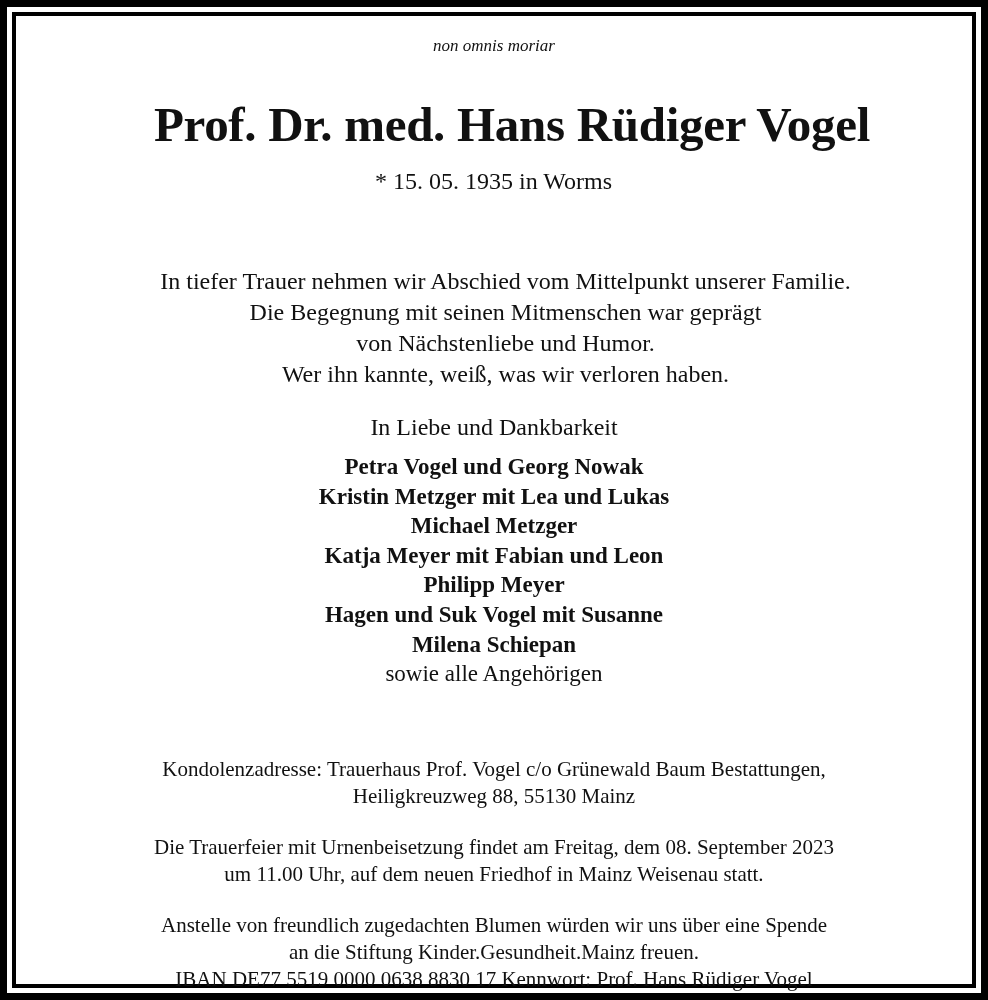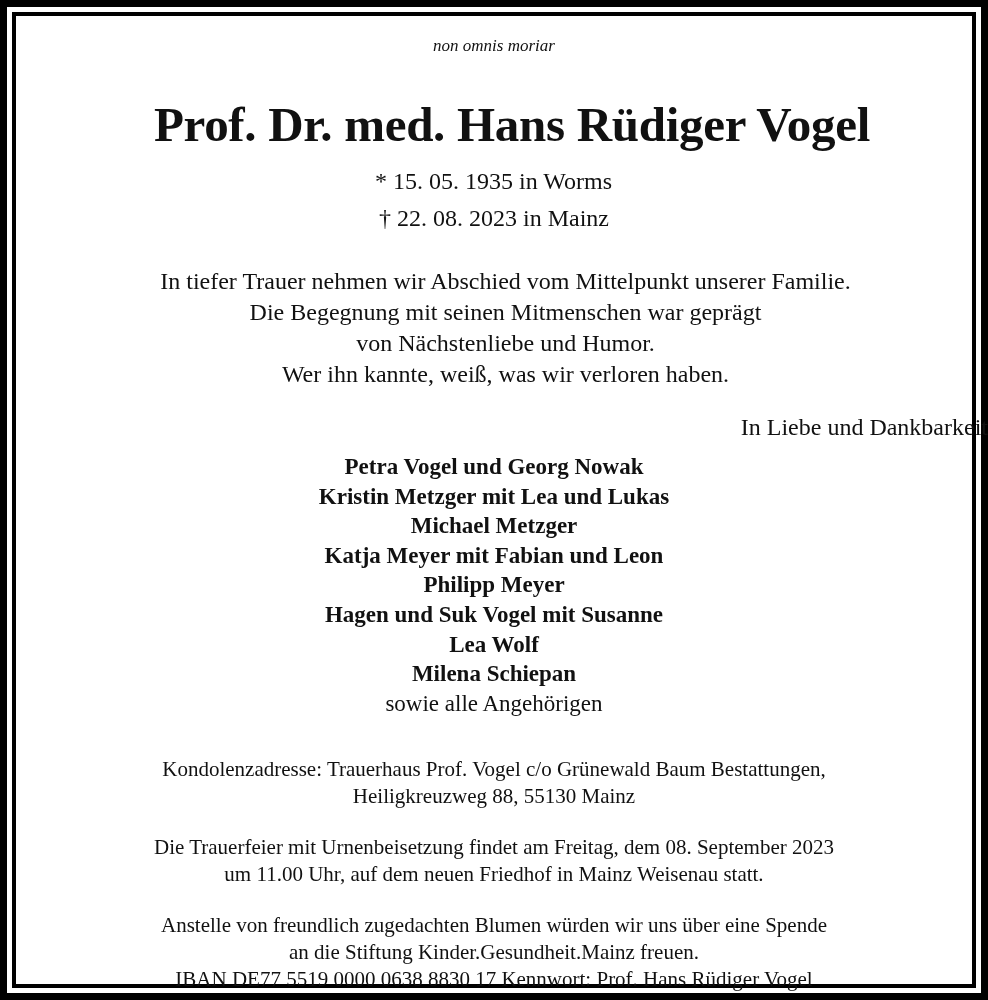--- a/index.html
+++ b/index.html
@@ -75,21 +75,20 @@
       font-size: 24px;
       line-height: 31px;
     }
     .tribute div { white-space: nowrap; padding-left: 23px; }
     .signoff {
       position: absolute;
       left: 0; right: 0;
       top: 412px;
       font-size: 24px;
       line-height: 30px;
-      text-align: right;
     }
     .family {
       position: absolute;
       left: 0; right: 0;
       top: 452px;
       font-size: 23px;
       line-height: 29.6px;
     }
     .family .member {
       font-weight: bold;
@@ -115,39 +114,37 @@
 <div class="outer-frame"></div>
 <div class="inner-frame"></div>
 
 <div class="content">
 
   <div class="motto">non omnis moriar</div>
 
   <div class="name">Prof. Dr. med. Hans Rüdiger Vogel</div>
 
   <div class="born">* 15. 05. 1935 in Worms</div>
-  <div class="died">† 22. 08. 2023 in Mainz</div>
 
   <div class="tribute">
     <div>In tiefer Trauer nehmen wir Abschied vom Mittelpunkt unserer Familie.</div>
     <div>Die Begegnung mit seinen Mitmenschen war geprägt</div>
     <div>von Nächstenliebe und Humor.</div>
     <div>Wer ihn kannte, weiß, was wir verloren haben.</div>
   </div>
 
   <div class="signoff">In Liebe und Dankbarkeit</div>
 
   <div class="family">
     <div class="member">Petra Vogel und Georg Nowak</div>
     <div class="member">Kristin Metzger mit Lea und Lukas</div>
     <div class="member">Michael Metzger</div>
     <div class="member">Katja Meyer mit Fabian und Leon</div>
     <div class="member">Philipp Meyer</div>
     <div class="member">Hagen und Suk Vogel mit Susanne</div>
-    <div class="member">Lea Wolf</div>
     <div class="member">Milena Schiepan</div>
     <div class="others">sowie alle Angehörigen</div>
   </div>
 
   <div class="notices">
     <div class="notice-block">
       <div>Kondolenzadresse: Trauerhaus Prof. Vogel c/o Grünewald Baum Bestattungen,</div>
       <div>Heiligkreuzweg 88, 55130 Mainz</div>
     </div>
     <div class="notice-block">

